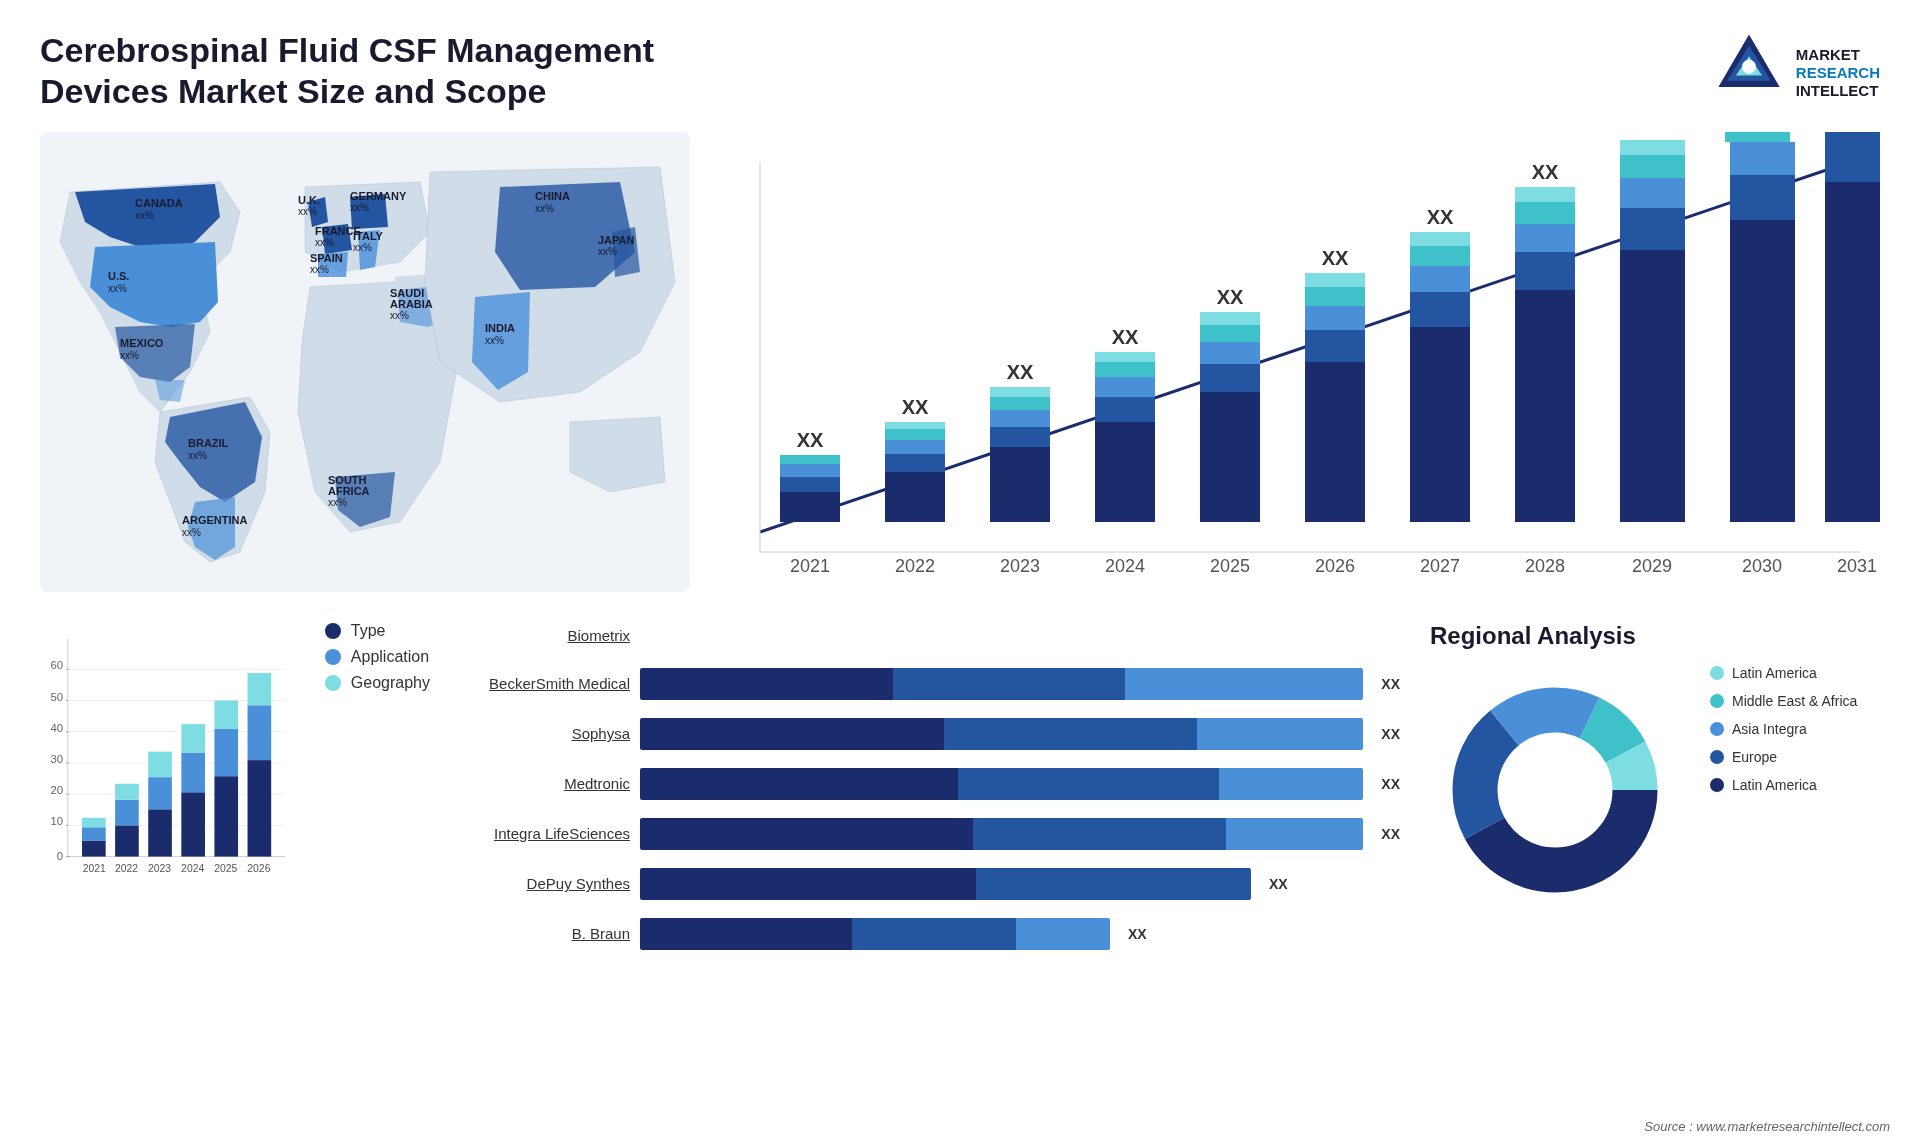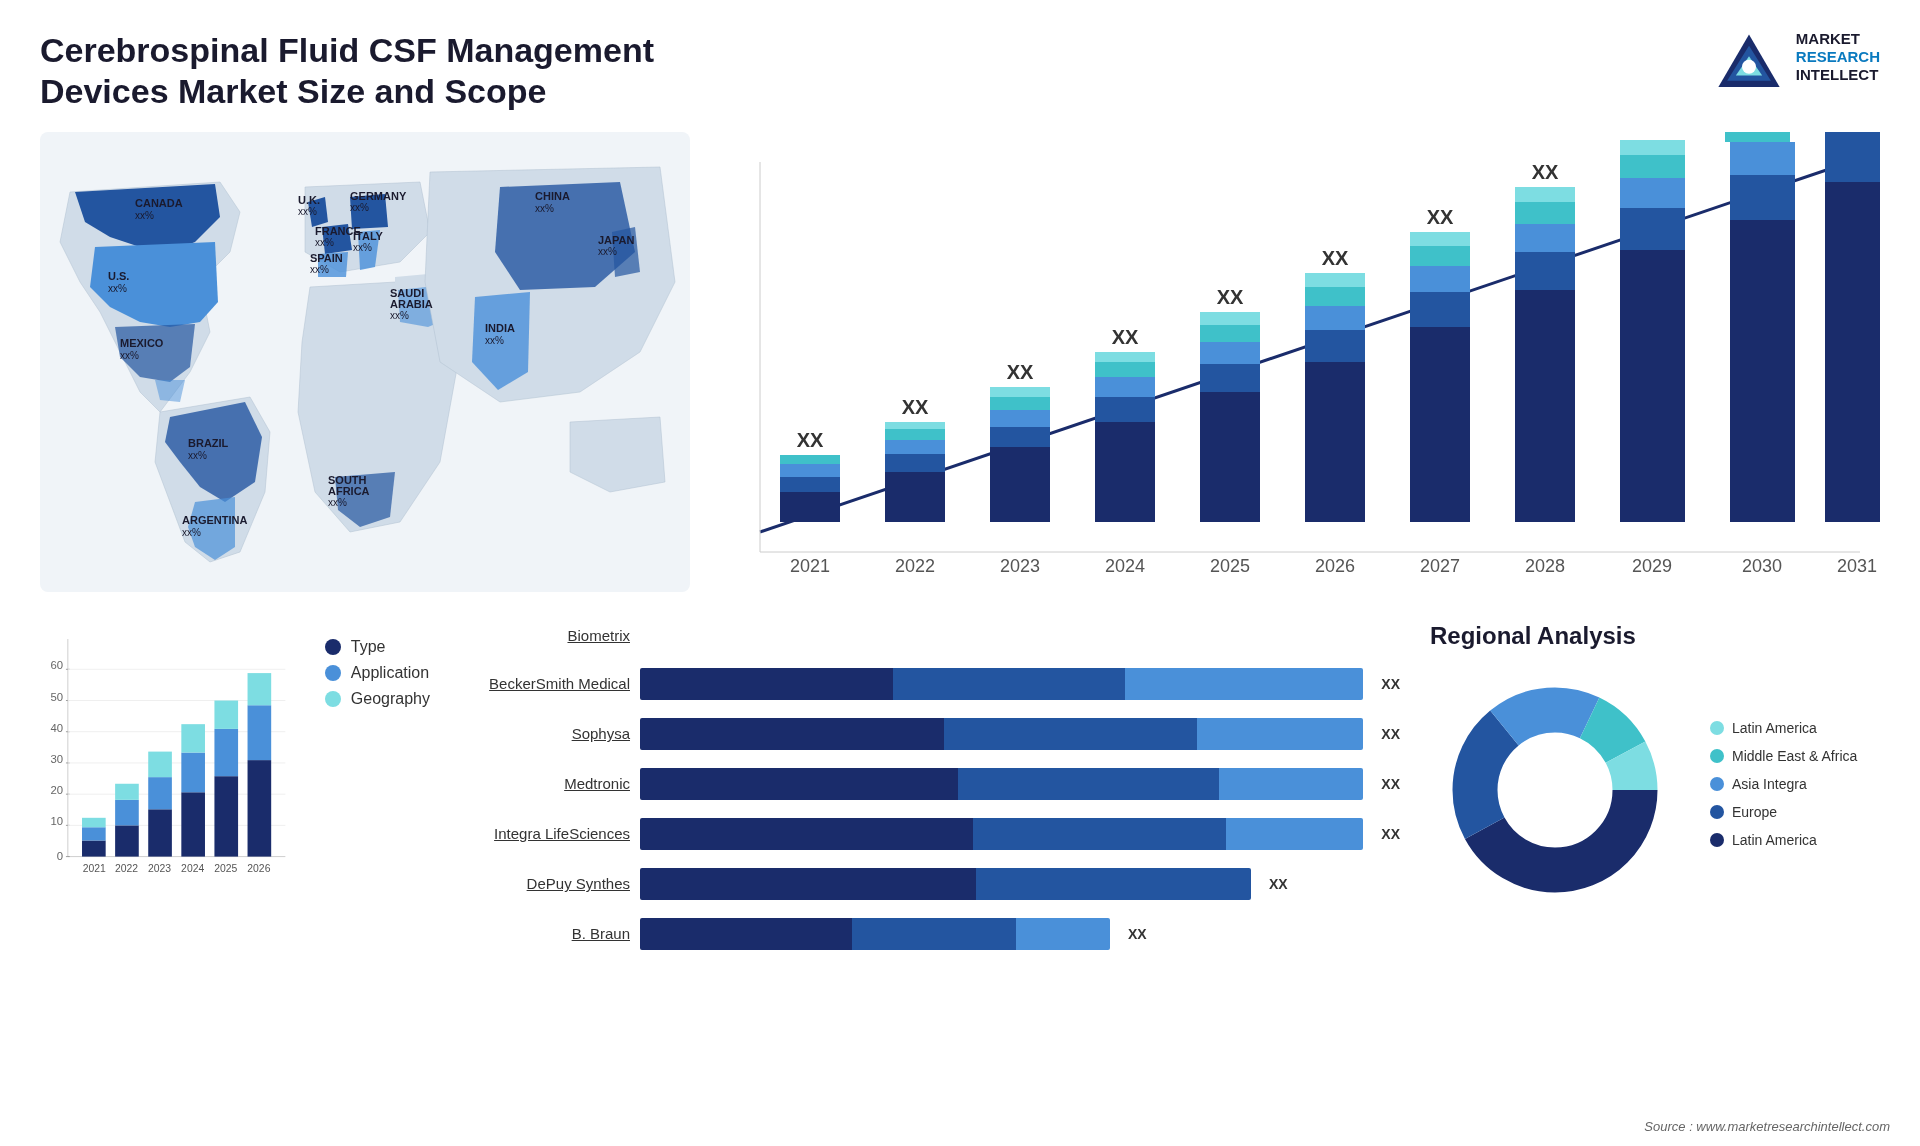--- a/index.html
+++ b/index.html
@@ -21,21 +21,21 @@
     }
     .main-title {
       font-size: 34px;
       font-weight: 700;
       color: #1a1a2e;
       max-width: 750px;
       line-height: 1.2;
     }
     .logo-area {
       display: flex;
-      align-items: flex-start;
+      align-items: flex-end;
       gap: 12px;
     }
     .logo-icon {
       width: 70px;
       height: 70px;
     }
     .logo-text {
       font-size: 15px;
       font-weight: 800;
       color: #1a1a2e;
@@ -116,21 +116,20 @@
     .player-value {
       font-size: 14px;
       color: #333;
       margin-left: 8px;
       font-weight: 600;
     }
 
     
     .donut-container {
       display: flex;
-      align-items: center;
       gap: 30px;
       margin-top: 10px;
     }
     .legend-item {
       display: flex;
       align-items: center;
       gap: 8px;
       margin-bottom: 12px;
       font-size: 14px;
       color: #333;
@@ -149,21 +148,21 @@
     }
     .map-sub {
       font-size: 10px;
       fill: #1a1a2e;
     }
 
     .seg-legend {
       display: flex;
       flex-direction: column;
       gap: 8px;
-      margin-top: 16px;
+      margin-top: 0;
       margin-left: 20px;
     }
     .seg-legend-item {
       display: flex;
       align-items: center;
       gap: 10px;
       font-size: 16px;
       color: #333;
     }
     .seg-legend-dot {

